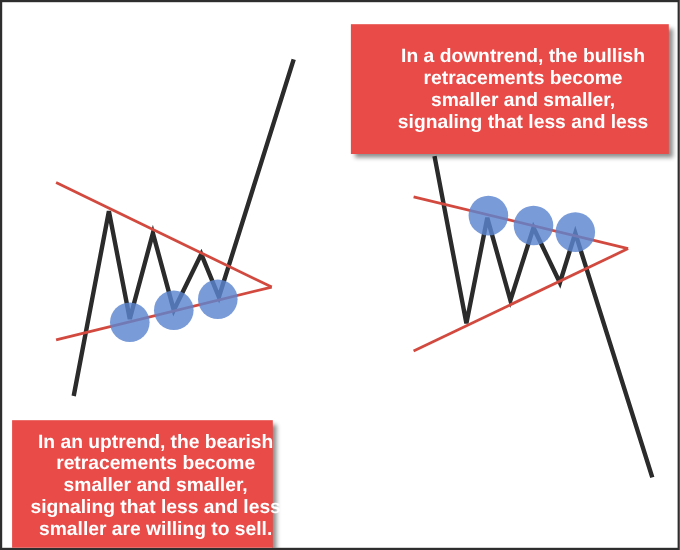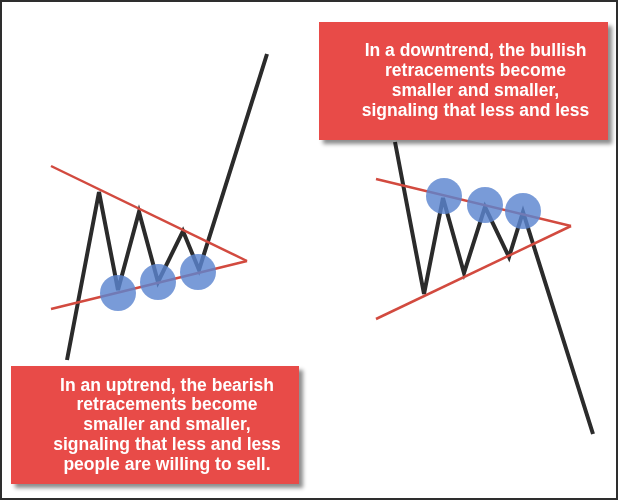--- a/index.html
+++ b/index.html
@@ -8,21 +8,21 @@
     svg.chart { position: absolute; left: 0; top: 0; }
     .callout {
       position: absolute; background: #e84b48; color: #ffffff;
       font-weight: bold; font-size: 17.5px; line-height: 19.8px; text-align: center;
       box-shadow: 4px 4px 4px rgba(0,0,0,0.45);
       display: flex; flex-direction: column; justify-content: center; align-items: center;
       box-sizing: border-box; padding: 2px 4px;
     }
     .callout span { display: block; white-space: nowrap; margin-left: 24px; }
     #callout-down { left: 317px; top: 20px; width: 289px; height: 118px; }
-    #callout-up { left: 9px; top: 364px; width: 288px; height: 118px; justify-content: center; }
+    #callout-up { left: 9px; top: 380px; width: 237px; height: 118px; justify-content: center; }
   </style>
 </head>
 <body>
 
 <div class="frame">
   <svg class="chart" width="618" height="500" viewBox="0 0 618 500">
     <g id="g-up">
         <polyline points="65,358 97,190 116,288 137,210 156,280 181,229 197,268 265,52" fill="none" stroke="#2b2b2b" stroke-width="4" stroke-linejoin="miter"></polyline>
         <polyline points="49,164 245,259" fill="none" stroke="#d24a3f" stroke-width="2.5"></polyline>
         <polyline points="49,307 245,259" fill="none" stroke="#d24a3f" stroke-width="2.5"></polyline>
@@ -45,15 +45,15 @@
     <span>retracements become</span>
     <span>smaller and smaller,</span>
     <span>signaling that less and less</span>
   </div>
 
   <div class="callout" id="callout-up">
     <span>In an uptrend, the bearish</span>
     <span>retracements become</span>
     <span>smaller and smaller,</span>
     <span>signaling that less and less</span>
-    <span>people are willing to sell.</span>
+    <span>smaller are willing to sell.</span>
   </div>
 </div>
 
 </body></html>

